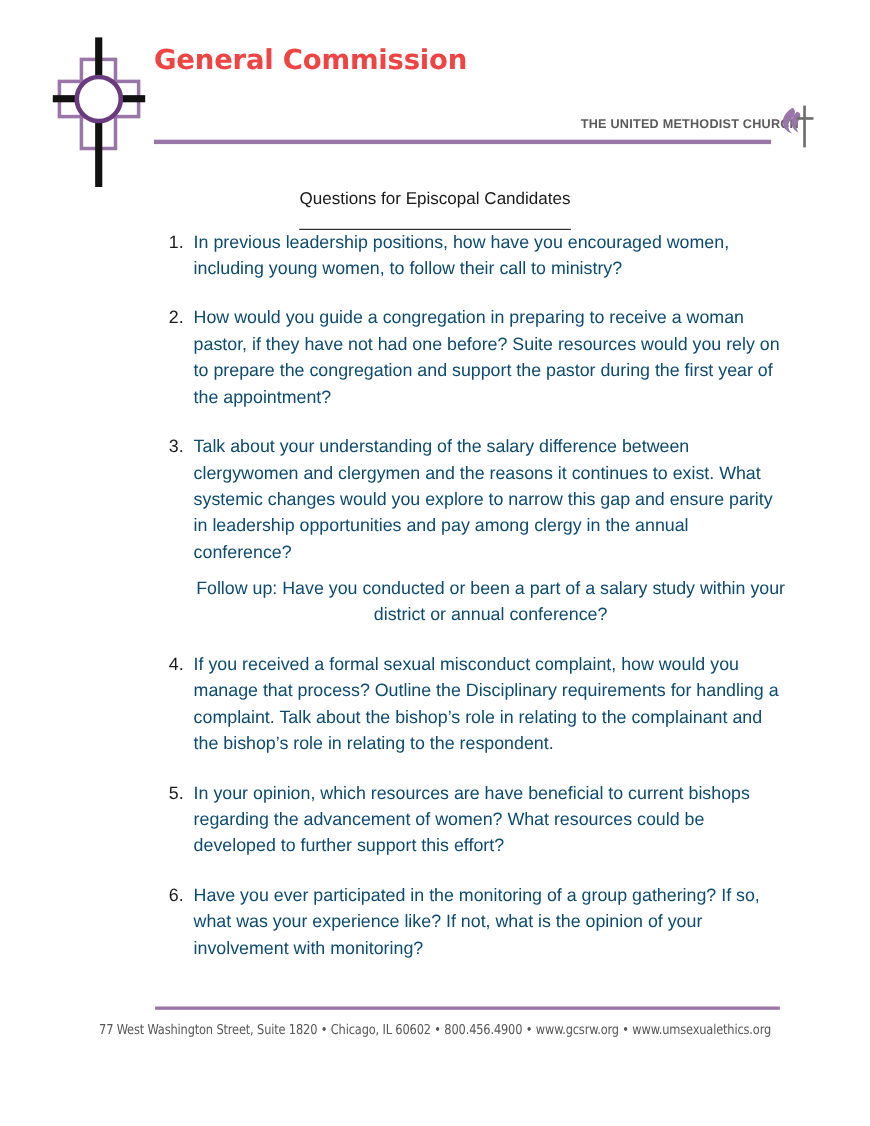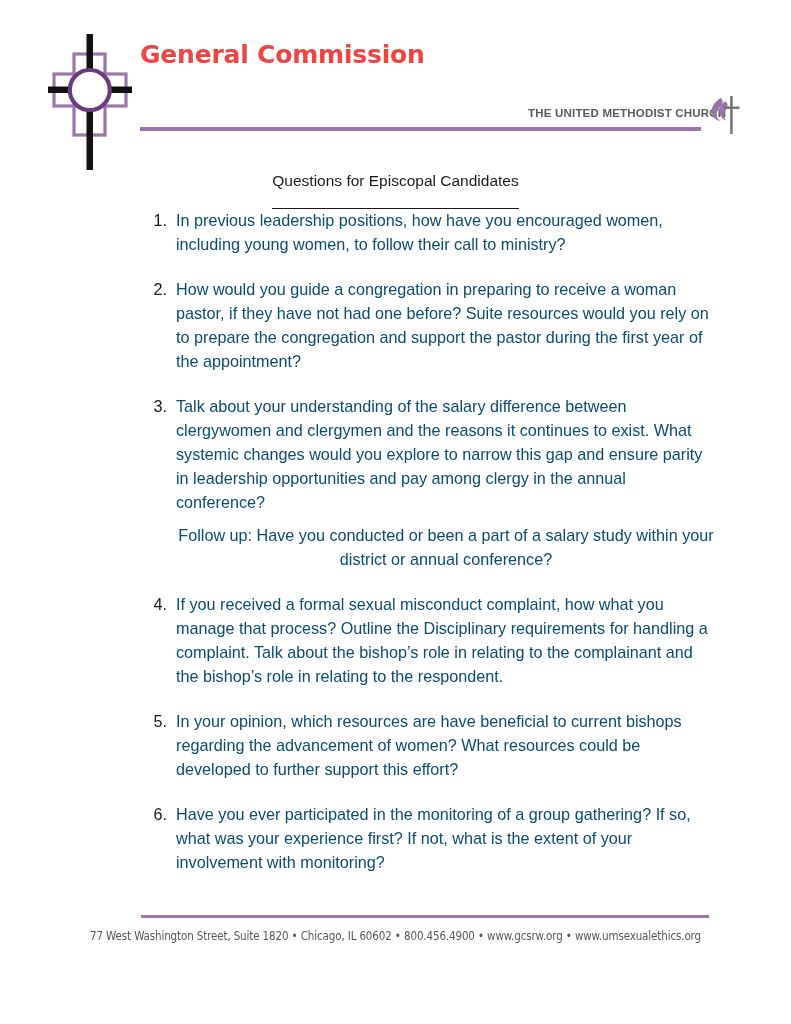--- a/index.html
+++ b/index.html
@@ -228,31 +228,31 @@
     <div class="q-item">
       <div class="q-num">3.</div>
       <div class="q-text">
         <div>Talk about your understanding of the salary difference between clergywomen and clergymen and the reasons it continues to exist. What systemic changes would you explore to narrow this gap and ensure parity in leadership opportunities and pay among clergy in the annual conference?</div>
         <div class="q-followup">Follow up: Have you conducted or been a part of a salary study within your district or annual conference?</div>
       </div>
     </div>
 
     <div class="q-item">
       <div class="q-num">4.</div>
-      <div class="q-text">If you received a formal sexual misconduct complaint, how what you manage that process? Outline the Disciplinary requirements for handling a complaint. Talk about the bishop’s role in relating to the complainant and the bishop’s role in relating to the respondent.</div>
+      <div class="q-text">If you received a formal sexual misconduct complaint, how would you manage that process? Outline the Disciplinary requirements for handling a complaint. Talk about the bishop’s role in relating to the complainant and the bishop’s role in relating to the respondent.</div>
     </div>
 
     <div class="q-item">
       <div class="q-num">5.</div>
       <div class="q-text">In your opinion, which resources are have beneficial to current bishops regarding the advancement of women? What resources could be developed to further support this effort?</div>
     </div>
 
     <div class="q-item">
       <div class="q-num">6.</div>
-      <div class="q-text">Have you ever participated in the monitoring of a group gathering? If so, what was your experience first? If not, what is the extent of your involvement with monitoring?</div>
+      <div class="q-text">Have you ever participated in the monitoring of a group gathering? If so, what was your experience like? If not, what is the opinion of your involvement with monitoring?</div>
     </div>
 
   </div>
 
   <div class="footer-rule"></div>
   <div class="footer-text">77 West Washington Street, Suite 1820 • Chicago, IL 60602 • 800.456.4900 • www.gcsrw.org • www.umsexualethics.org</div>
 
 </div>
 
 </body></html>

